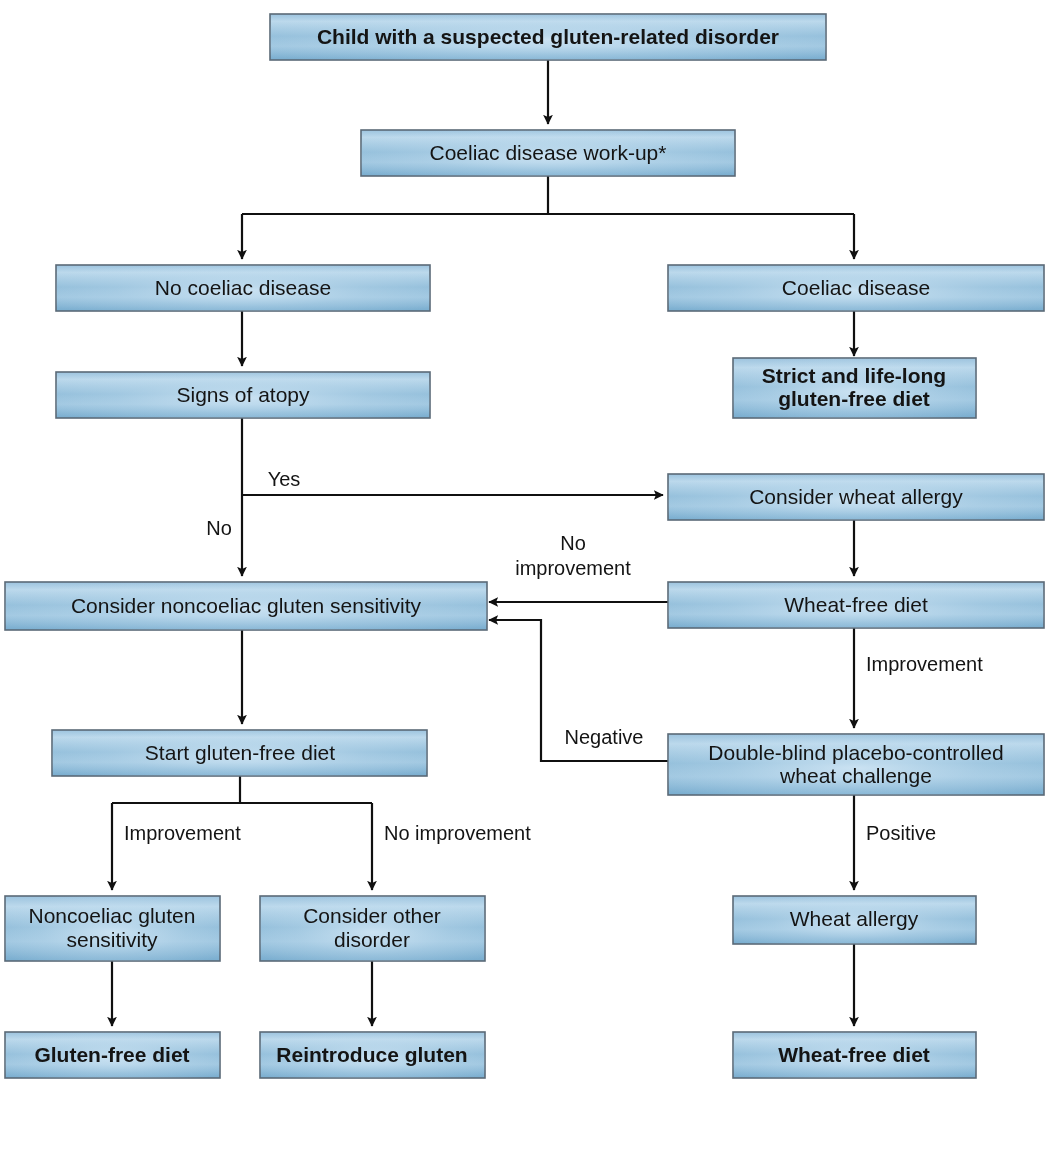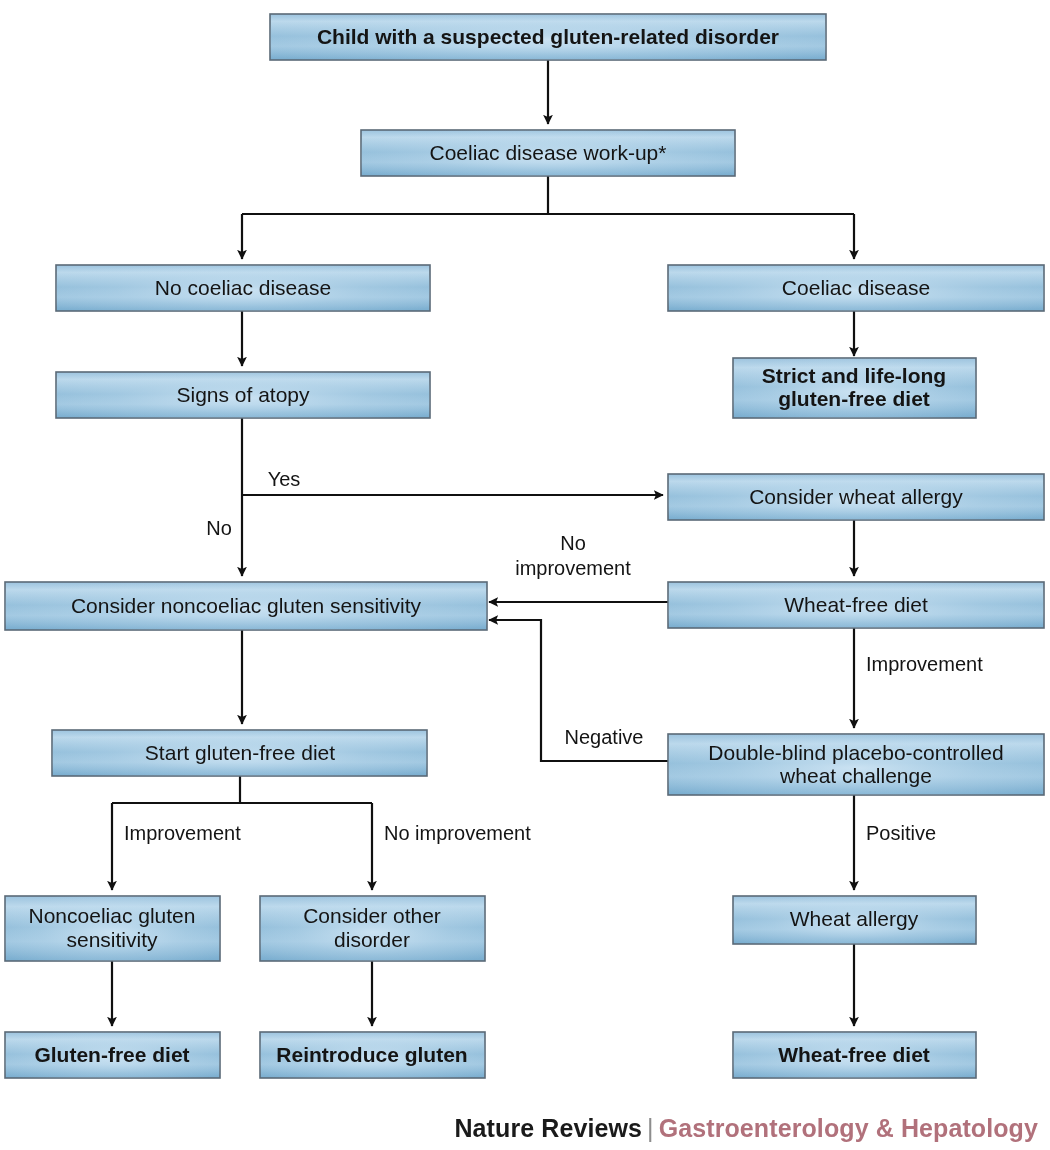--- a/index.html
+++ b/index.html
@@ -237,16 +237,13 @@
       <text class="edge-label" x="573" y="539">No</text>
       <text class="edge-label" x="573" y="564">improvement</text>
       <text class="edge-label left-anchor" x="866" y="660">Improvement</text>
       <text class="edge-label" x="604" y="733">Negative</text>
       <text class="edge-label left-anchor" x="124" y="829">Improvement</text>
       <text class="edge-label left-anchor" x="384" y="829">No improvement</text>
       <text class="edge-label left-anchor" x="866" y="829">Positive</text>
     </g>
   </svg>
 
-  <div class="footer">
-    <span class="fj-main">Nature Reviews</span><span class="fj-sep">|</span><span class="fj-sub">Gastroenterology &amp; Hepatology</span>
-  </div>
 </div>
 
 </body></html>

